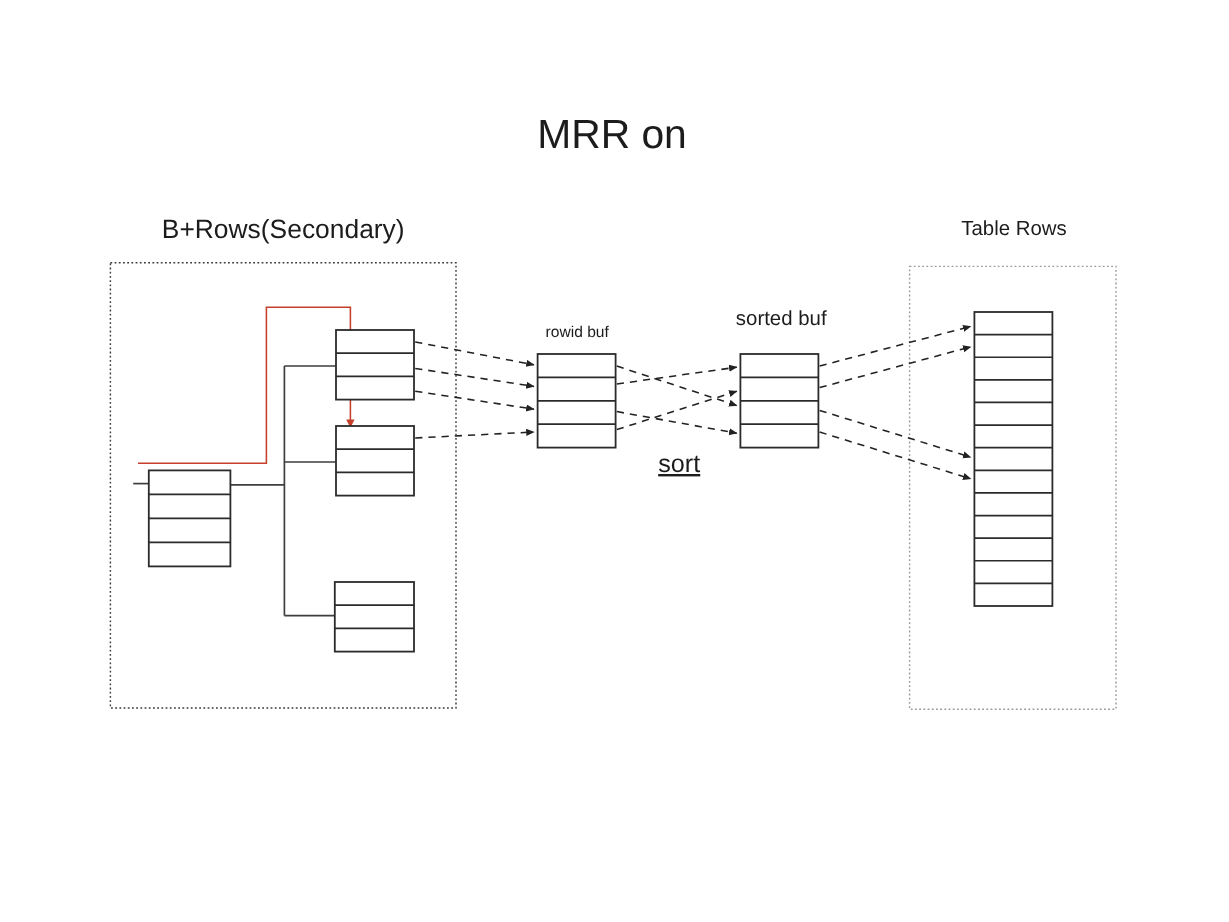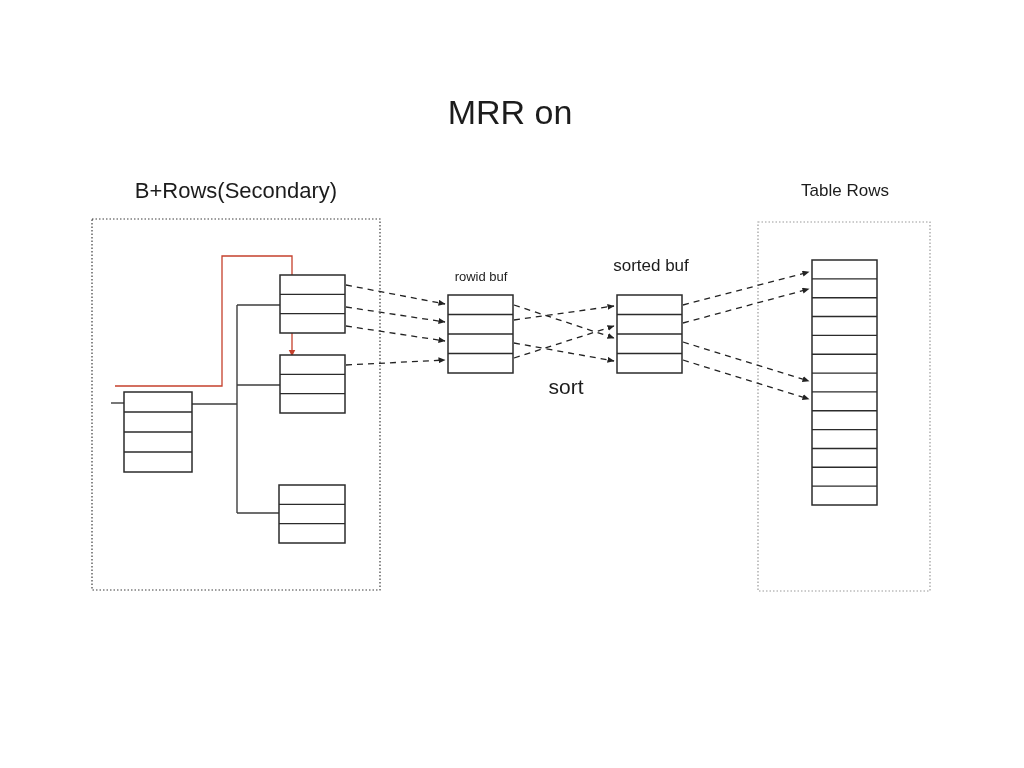--- a/index.html
+++ b/index.html
@@ -26,21 +26,21 @@
     transform: translateX(-50%);
     white-space: nowrap;
     color: #1c1c1c;
     line-height: 1.2;
   }
   .title-lbl   { left: 510px; top:  92px; font-size: 34px; }
   .btree-lbl   { left: 236px; top: 178px; font-size: 22px; }
   .tablerows-lbl { left: 845px; top: 181px; font-size: 17px; }
   .rowid-lbl   { left: 481px; top: 269px; font-size: 13px; }
   .sorted-lbl  { left: 651px; top: 256px; font-size: 17px; }
-  .sort-lbl    { left: 566px; top: 374px; font-size: 21px; }
+  .sort-lbl    { left: 566px; top: 374px; font-size: 21px; text-decoration: underline; }
 </style>
 </head>
 <body>
 
 <div class="slide">
 
   <svg width="1024" height="768" viewBox="0 0 1024 768">
     <defs>
       <marker id="arrow-black" markerWidth="8" markerHeight="8" refX="6.5" refY="3" orient="auto" markerUnits="userSpaceOnUse">
         <path d="M0,0 L7,3 L0,6 z" fill="#222222"></path>

